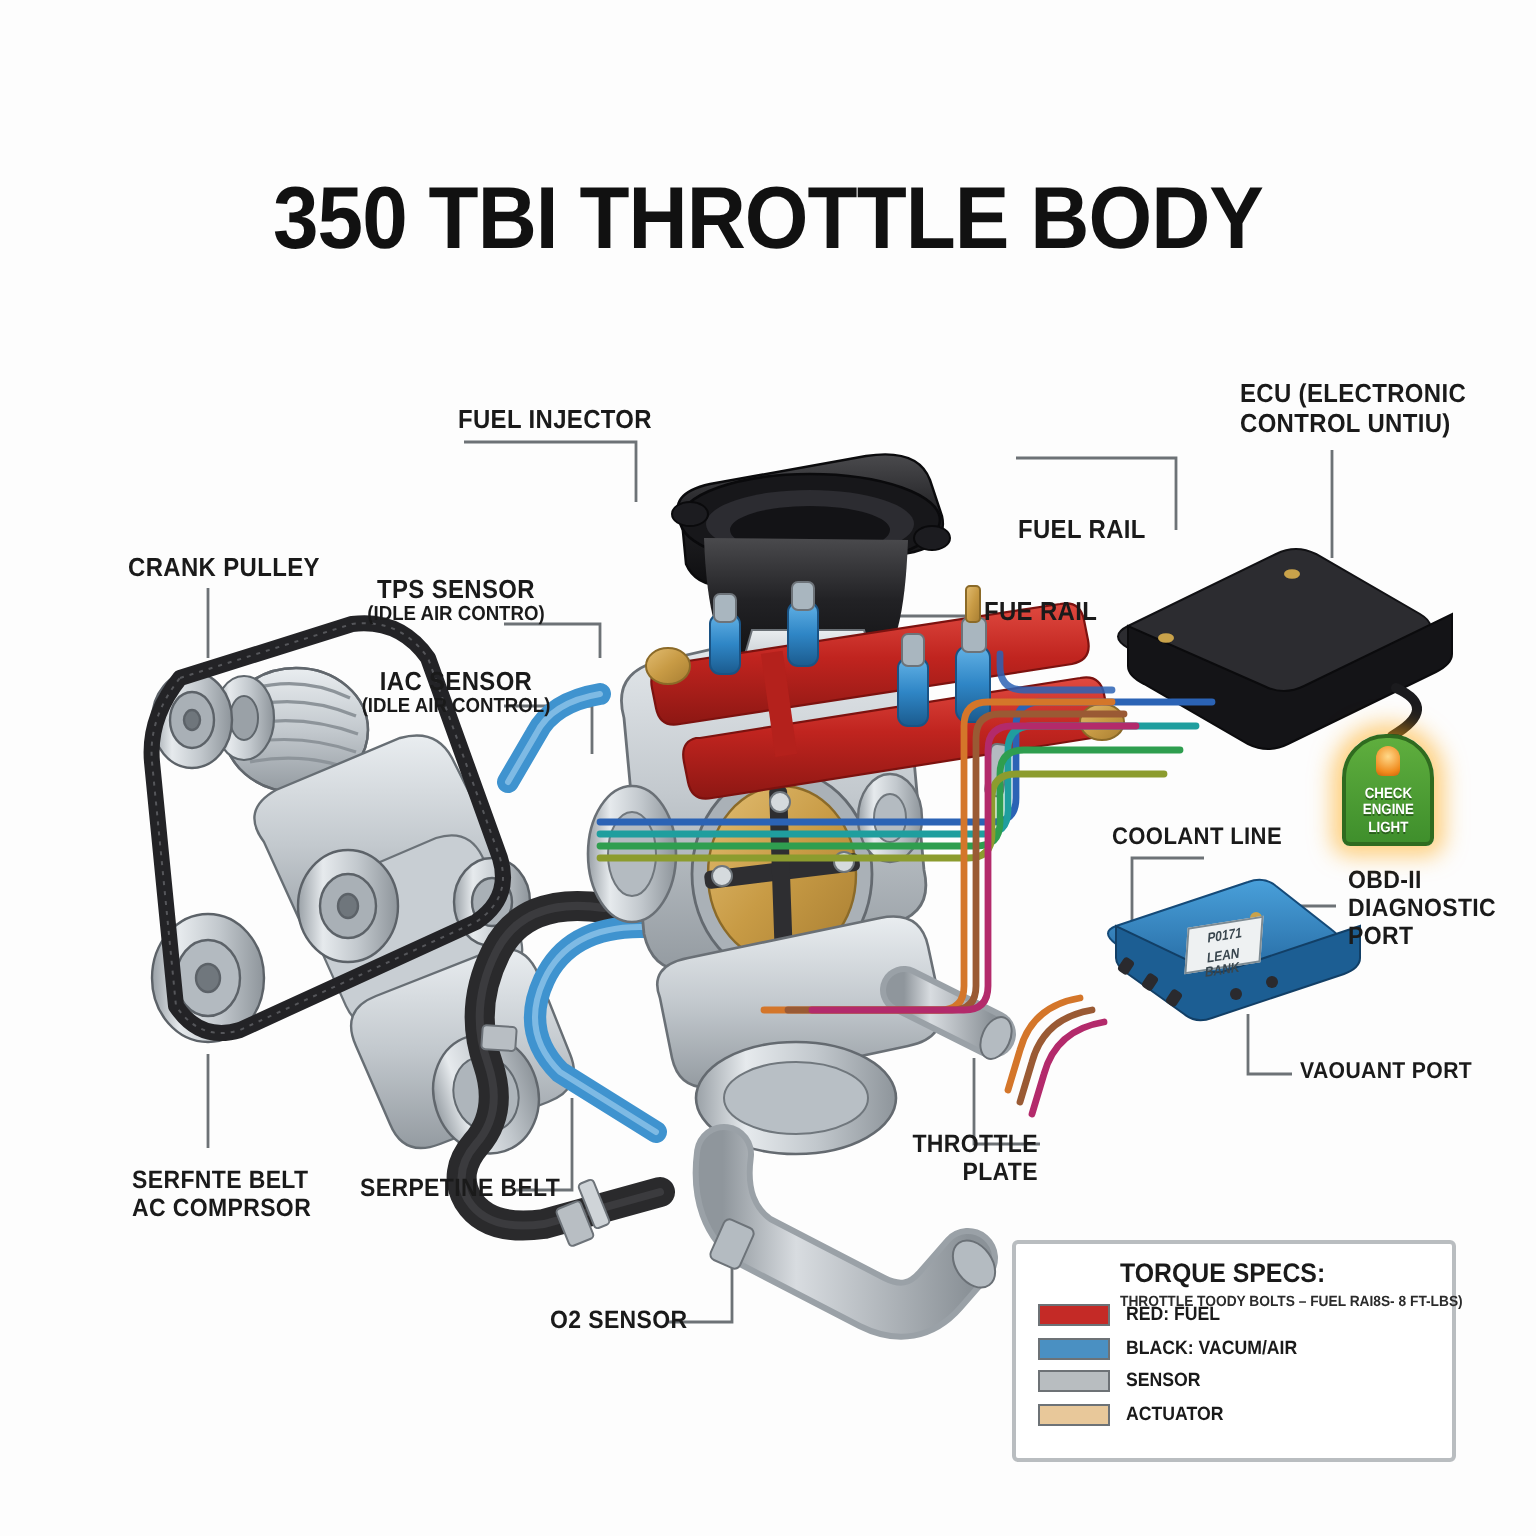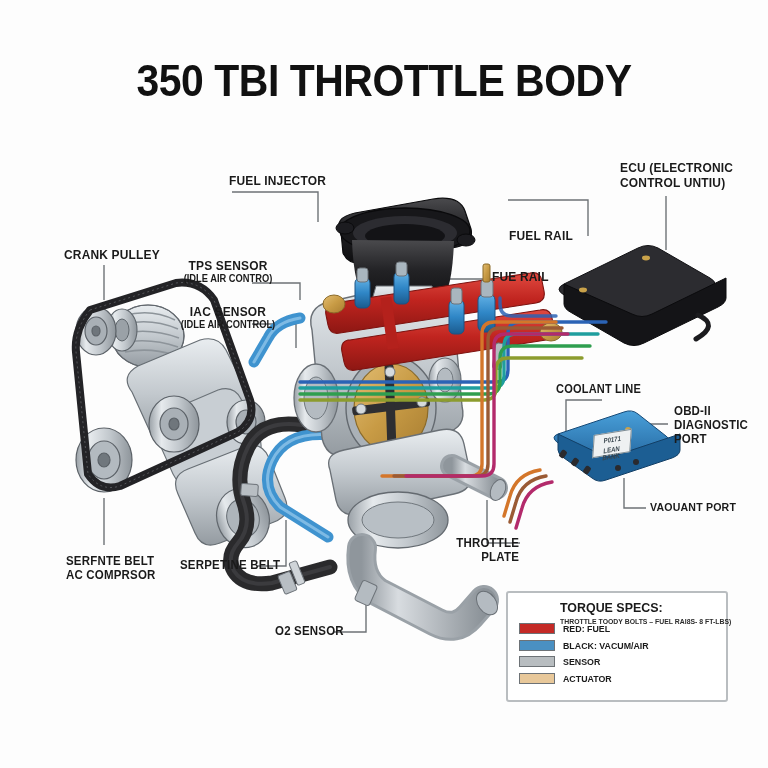--- a/index.html
+++ b/index.html
@@ -2,21 +2,21 @@
 <html><head>
 <meta charset="utf-8">
 <style>
   html,body{margin:0;padding:0;}
   body{
     width:768px;height:768px;overflow:hidden;
     background:#fdfdfd;
     font-family:"Liberation Sans", sans-serif;
     position:relative;
   }
-  #stage{position:absolute;inset:0;}
+  #stage{position:absolute;inset:0;margin-top:29px;}
   .lbl{
     position:absolute;
     font-weight:bold;
     color:#1a1a1a;
     letter-spacing:.2px;
     line-height:1.12;
     white-space:pre-line;
     transform:scaleX(.92);
   }
   .lbl .sub{display:block;font-size:.78em;letter-spacing:0;}
@@ -329,20 +329,28 @@
 
   <div class="lbl t-r" style="left:409px;top:536px;width:110px;font-size:12.5px;">THROTTLE PLATE</div>
 
   <div class="lbl t-l" style="left:66px;top:554px;font-size:12.5px;">SERFNTE BELT
 AC COMPRSOR</div>
 
   <div class="lbl t-l" style="left:180px;top:558px;font-size:12.5px;">SERPETINE BELT</div>
 
   <div class="lbl t-l" style="left:275px;top:624px;font-size:12.5px;">O2 SENSOR</div>
 
+  <div class="cel">
+    <div class="cel-bulb"></div>
+    <div class="cel-txt">
+      <span>CHECK</span><br>
+      <span>ENGINE</span><br>
+      <span>LIGHT</span>
+    </div>
+  </div>
 
   <div class="obd-scr">
     <span>P0171</span>
     <span>LEAN BANK</span>
   </div>
 
   <div class="legend">
     <div class="lg-title">TORQUE SPECS:</div>
     <div class="lg-sub">THROTTLE TOODY BOLTS – FUEL RAI8S- 8 FT-LBS)</div>
     <div class="lg-rows">

